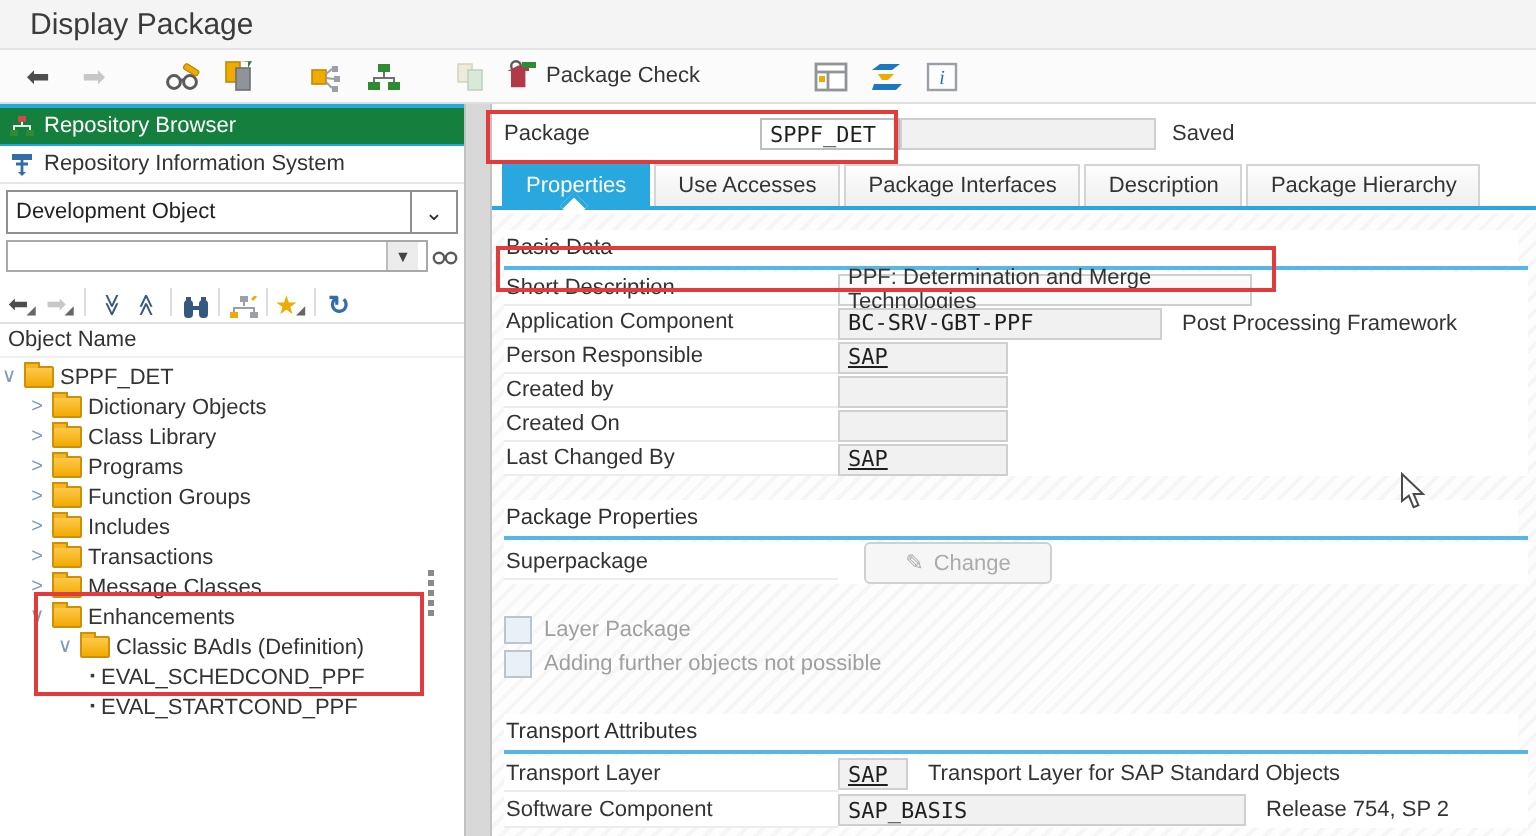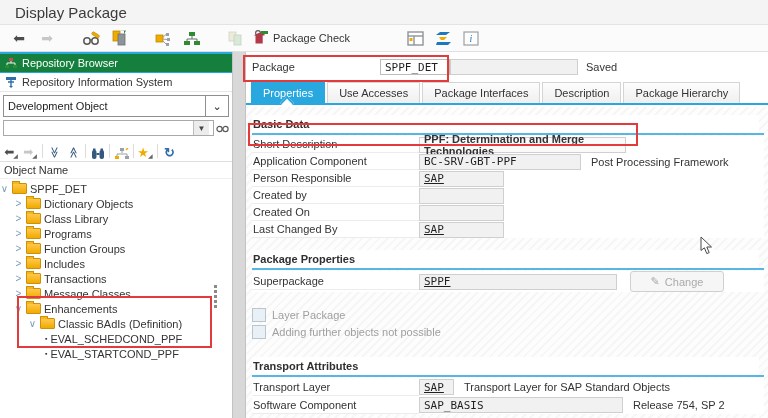--- a/index.html
+++ b/index.html
@@ -56,26 +56,26 @@
   .mono{font-family:"DejaVu Sans Mono",monospace;font-size:11px;color:#1f1f1f;}
   .link{text-decoration:underline;}
   .status{margin-left:8px;color:#333;}
 
   .tabs{display:flex;align-items:flex-end;height:21px;padding-left:5px;gap:2px;}
   .tab{height:20px;display:flex;align-items:center;padding:0 11px;background:linear-gradient(#fdfdfd,#efefef);border:1px solid #d4d4d4;border-bottom:none;color:#333;position:relative;}
   .tab.active{background:#29a8e0;color:#fff;border-color:#29a8e0;}
   .tabline{height:2px;background:#29a8e0;position:relative;}
   .tabline .notch{position:absolute;left:36px;top:-5px;width:8px;height:8px;background:#fff;border:2px solid #29a8e0;border-bottom:none;border-right:none;transform:rotate(45deg);}
   .content{position:absolute;top:55px;bottom:0;left:0;right:0;background:repeating-linear-gradient(135deg,#f6f6f6 0 2px,#fdfdfd 2px 6px);padding:8px 0 0 6px;box-sizing:border-box;}
-  .sect-title{font-weight:bold;color:#2f2f2f;padding:3px 0 3px 1px;background:#fff;width:506px;}
+  .sect-title{font-weight:normal;color:#2f2f2f;padding:3px 0 3px 1px;background:#fff;width:506px;}
   .sect-underline{height:2px;background:#58b6e4;width:512px;margin-bottom:1px;}
   .frow{display:flex;align-items:center;height:17px;background:#fff;width:512px;}
   .flabel{width:166px;padding-left:1px;border-bottom:1px solid #ececec;height:16px;display:flex;align-items:center;color:#333;flex:none;}
   .fsuffix{margin-left:10px;color:#333;white-space:nowrap;}
-  .w70{width:70px;} .w85{width:85px;} .w128{width:128px;} .w162{width:162px;} .w198{width:198px;} .w207{width:207px;font-weight:bold;} .w35{width:35px;} .w204{width:204px;}
+  .w70{width:70px;} .w85{width:85px;} .w128{width:128px;} .w162{width:162px;} .w198{width:198px;} .w207{width:207px;} .w35{width:35px;} .w204{width:204px;}
   .gapstrip{height:12px;}
   .btn-change{margin-left:13px;width:92px;height:19px;border:1px solid #d0d0d0;border-radius:3px;background:#f6f6f6;display:flex;align-items:center;justify-content:center;gap:5px;color:#ababab;}
   .cbrow{display:flex;align-items:center;height:16px;margin:1px 0;background:transparent;color:#9f9f9f;}
   .cb{width:12px;height:12px;border:1px solid #b9c6d0;background:#e9f0f6;margin-right:6px;flex:none;}
 
   
   .redbox{position:absolute;border:2px solid #e23b3b;background:transparent;pointer-events:none;z-index:50;}
   .cursor{position:absolute;z-index:60;pointer-events:none;}
   svg{display:block;}
 </style>
@@ -374,21 +374,20 @@
           <div class="flabel">Last Changed By</div>
           <div class="field mono w85 link">SAP</div>
         </div>
 
         <div class="gapstrip"></div>
 
         <div class="sect-title">Package Properties</div>
         <div class="sect-underline"></div>
         <div class="frow" style="height:21px;">
           <div class="flabel">Superpackage</div>
-          <div class="field mono w198 link">SPPF</div>
           <div class="btn-change">
             <span>✎</span>
             <span>Change</span>
           </div>
         </div>
         <div style="height:14px;"></div>
         <div class="cbrow">
           <span class="cb"></span>
           <span>Layer Package</span>
         </div>

